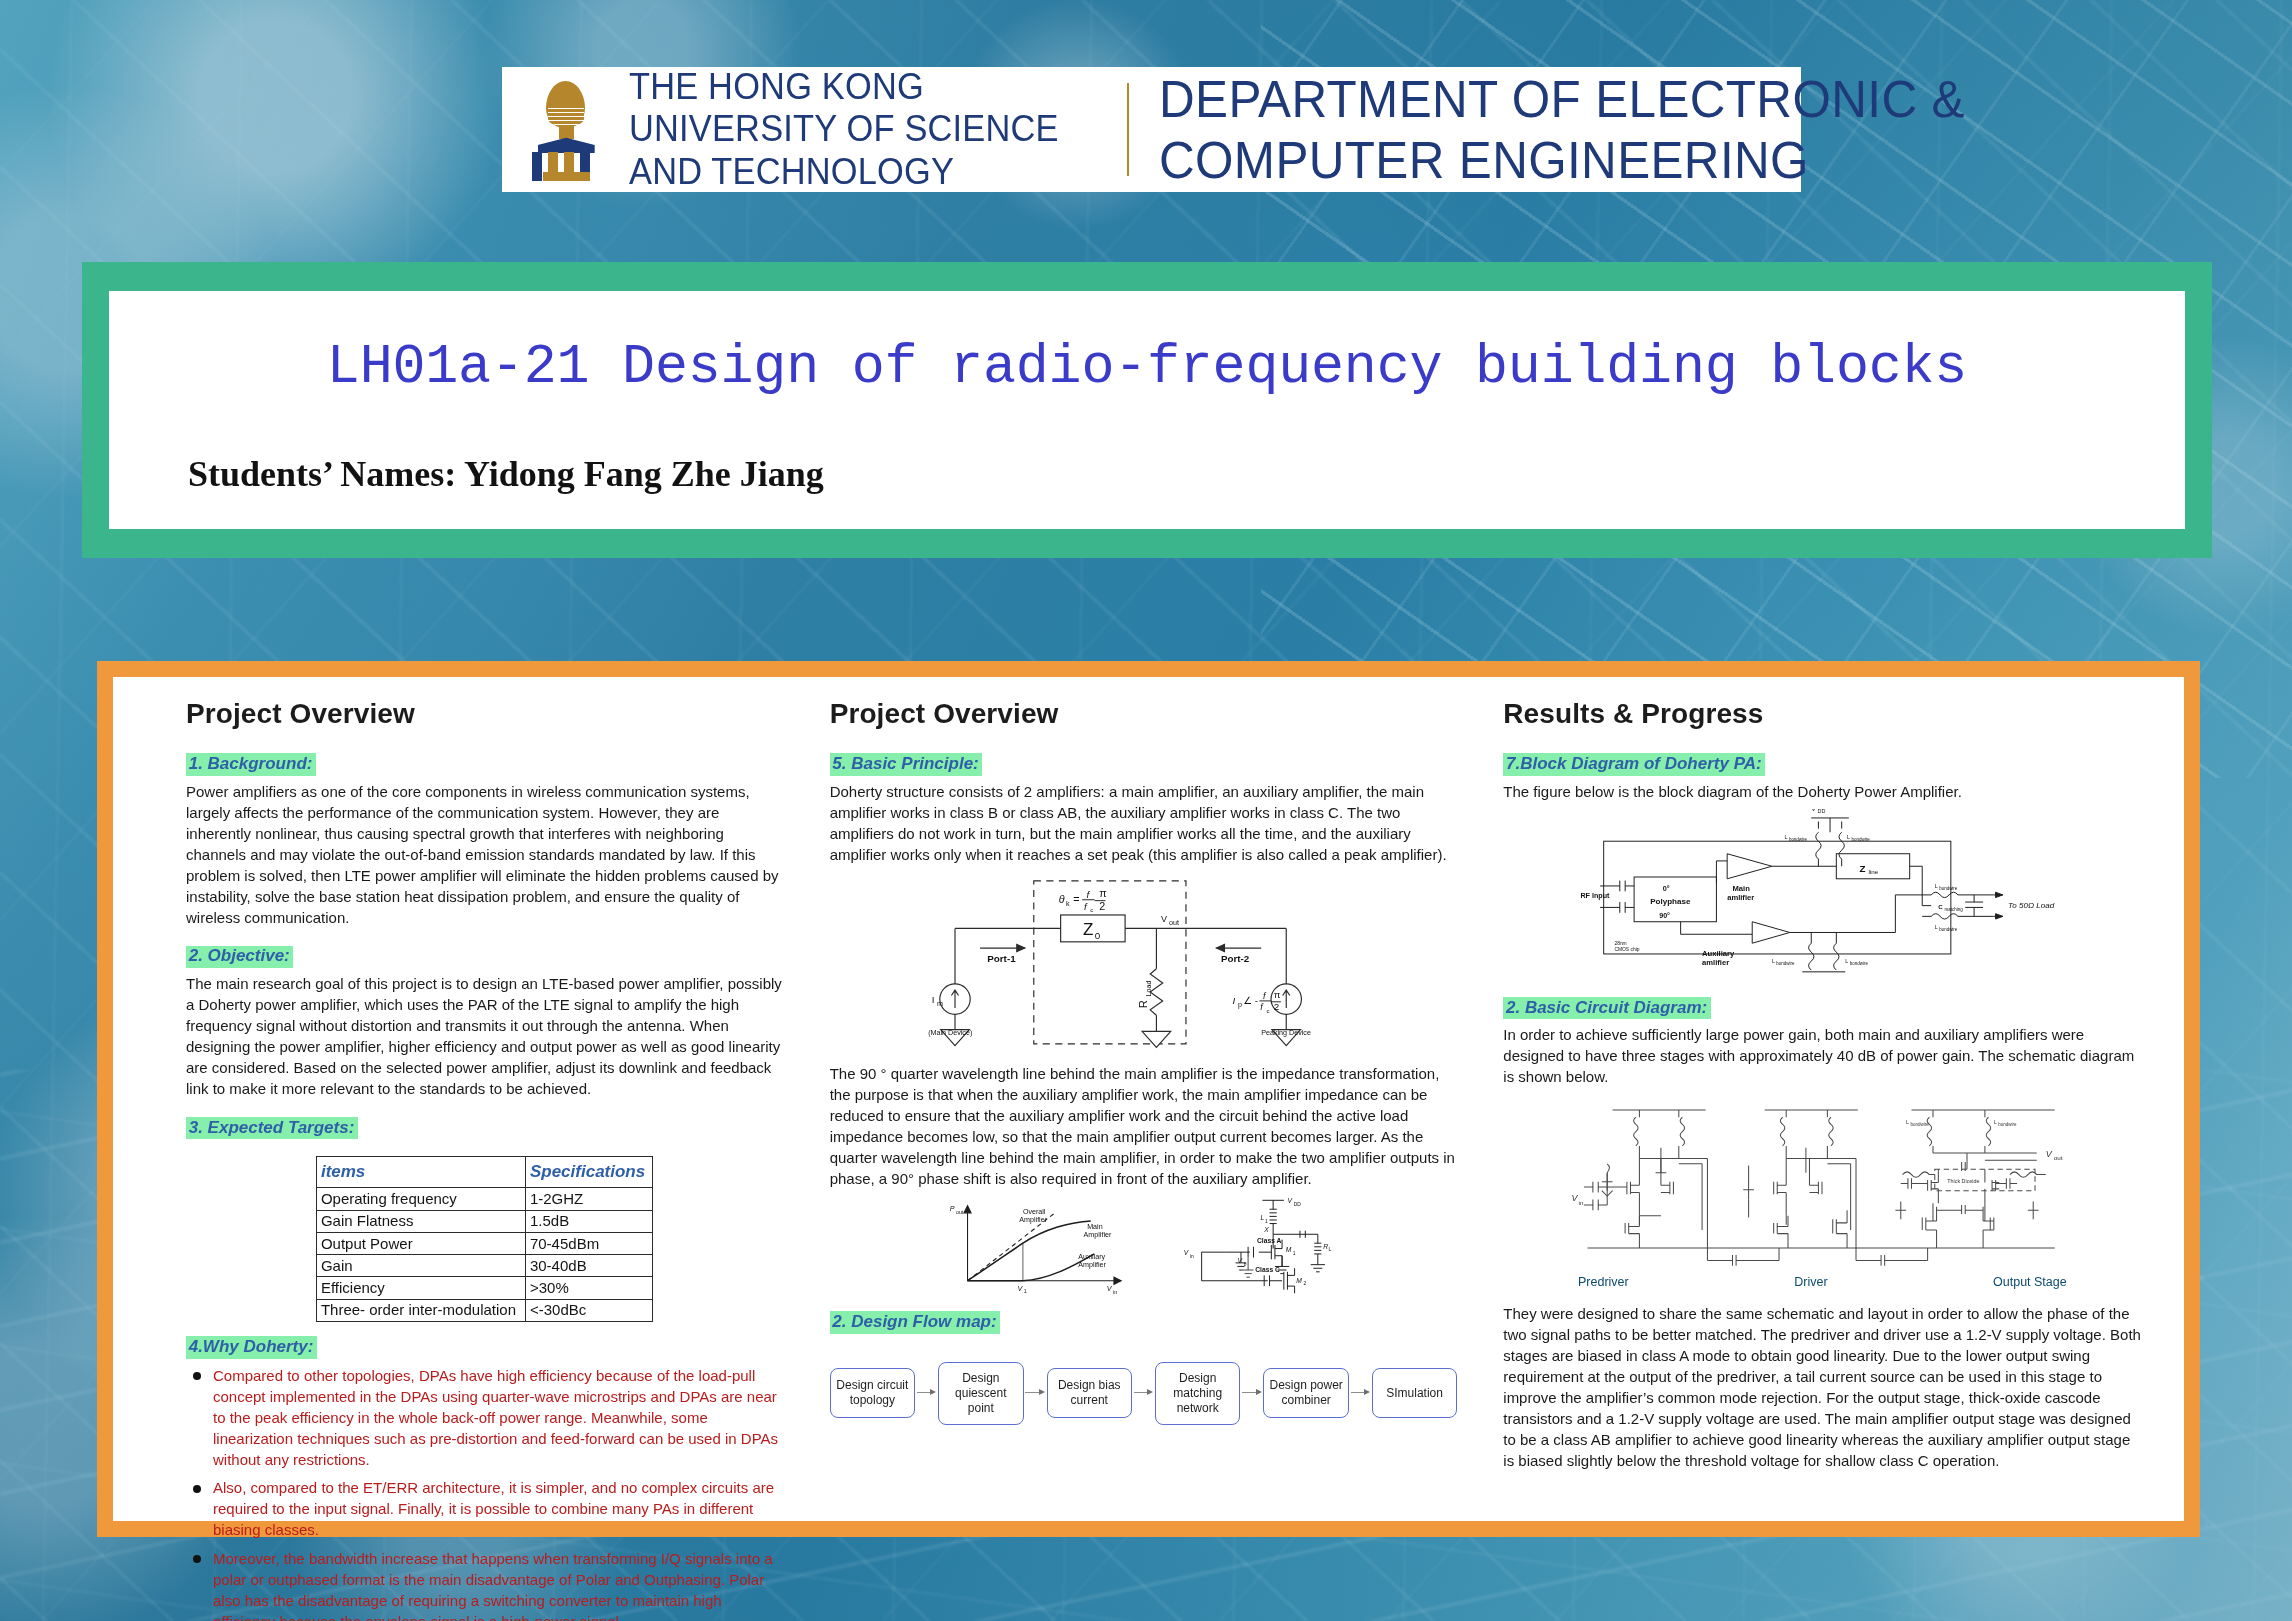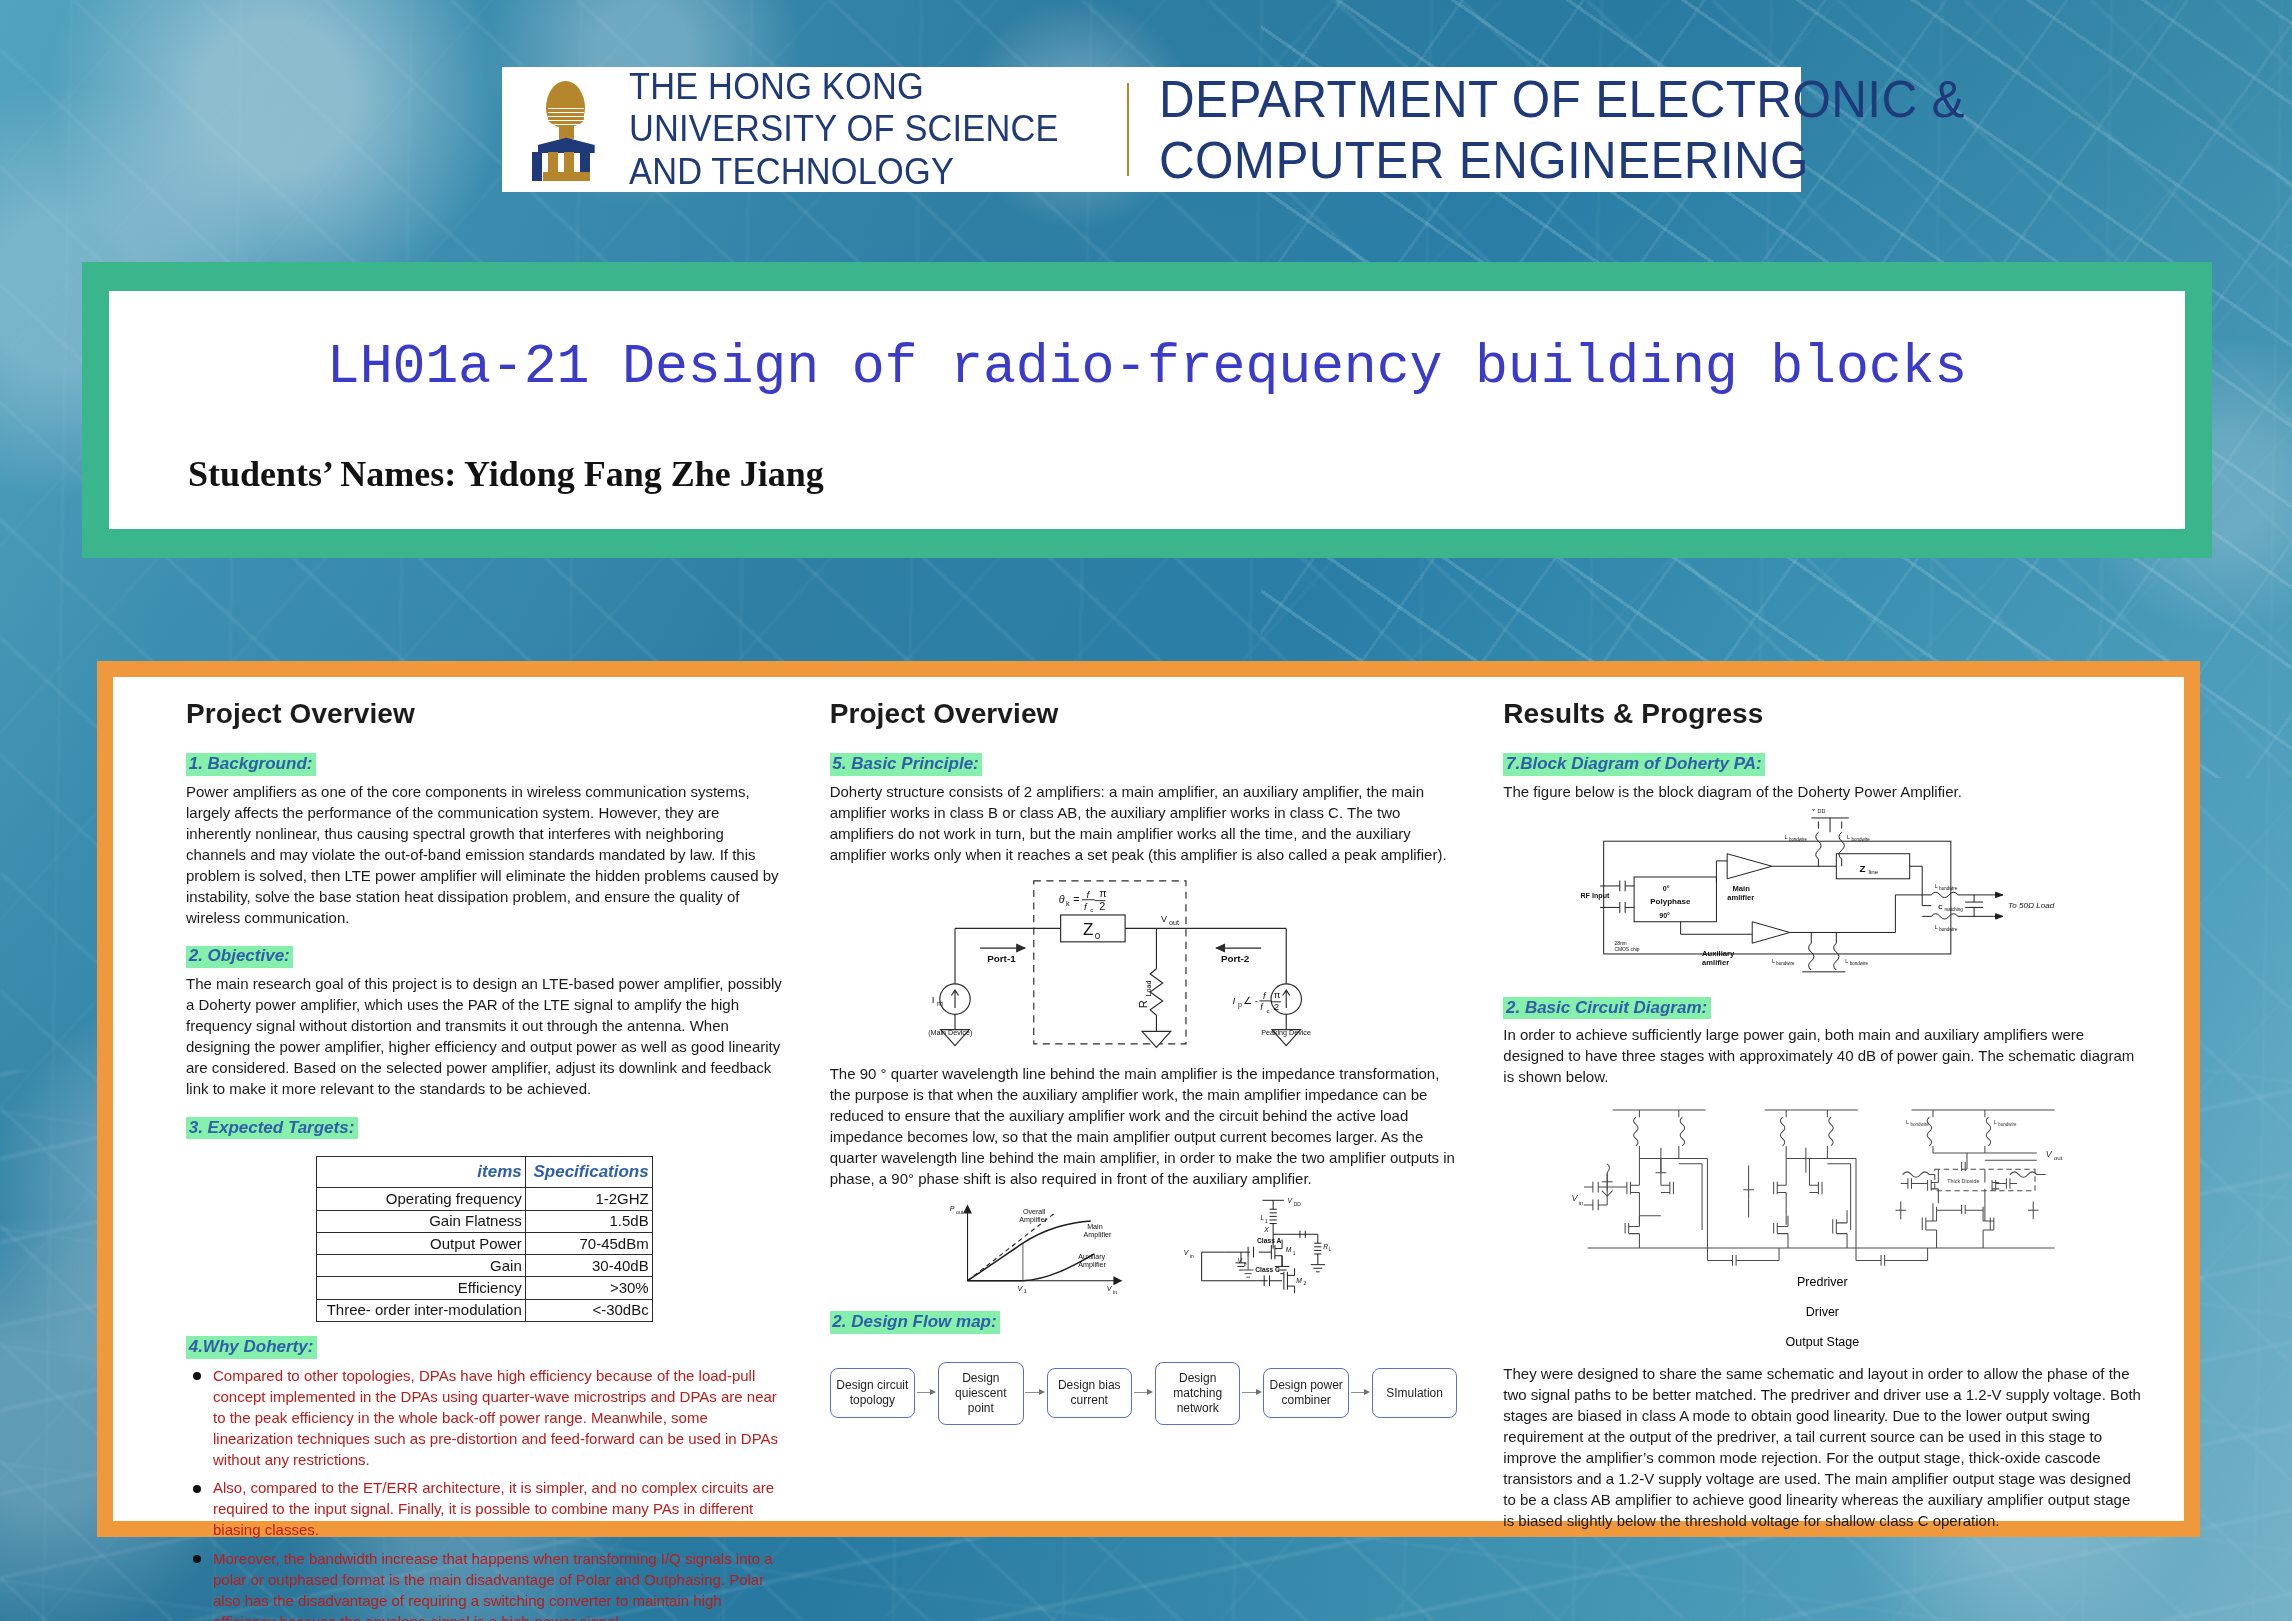--- a/index.html
+++ b/index.html
@@ -254,21 +254,21 @@
 
   
   .spec-wrap { display: flex; justify-content: center; margin-top: 12.5px; }
   table.spec {
     border-collapse: collapse;
     width: 337px;
     font-size: 15px;
   }
   table.spec th, table.spec td {
     border: 1.8px solid #2b2b2b;
-    text-align: right;
+    text-align: left;
     padding: 1.8px 3.6px;
     color: #141414;
     line-height: 1.18;
     margin-left: 26px;
   }
   table.spec th {
     color: #2e5fa8;
     font-style: italic;
     font-weight: bold;
     font-size: 17px;
@@ -754,21 +754,21 @@
             <text x="530" y="70" font-style="italic" font-size="10">V</text>
             <text x="539" y="74" font-size="7">out</text>
             <text x="374" y="34" font-size="6">L</text>
             <text x="379" y="36" font-size="5">bondwire</text>
             <text x="472" y="34" font-size="6">L</text>
             <text x="477" y="36" font-size="5">bondwire</text>
             <text x="438" y="99" font-size="6" text-anchor="middle">Thick Dioxide</text>
           </g>
         </svg>
 
-        <div class="fig-row" style="justify-content:space-around; font-size:12.5px; color:#000000; margin-top:-1.8px;flex-direction:column;">
+        <div class="fig-row" style="justify-content:space-around; font-size:12.5px; color:#0c4a6e; margin-top:-1.8px;">
           <span>Predriver</span>
           <span>Driver</span>
           <span>Output Stage</span>
         </div>
 
         <div class="gap-sm"></div>
         <div class="body-txt">They were designed to share the same schematic and layout in order to allow the phase of the two signal paths to be better matched. The predriver and driver use a 1.2-V supply voltage. Both stages are biased in class A mode to obtain good linearity. Due to the lower output swing requirement at the output of the predriver, a tail current source can be used in this stage to improve the amplifier’s common mode rejection. For the output stage, thick-oxide cascode transistors and a 1.2-V supply voltage are used. The main amplifier output stage was designed to be a class AB amplifier to achieve good linearity whereas the auxiliary amplifier output stage is biased slightly below the threshold voltage for shallow class C operation.</div>
       </div>
 
     </div>

